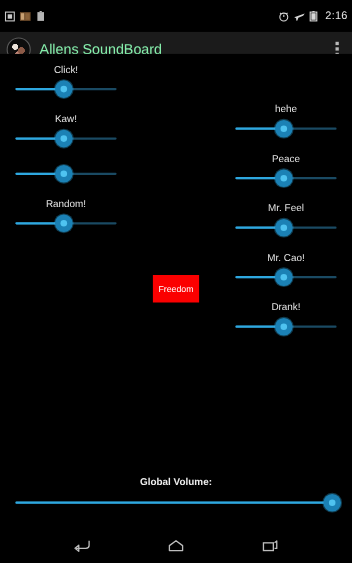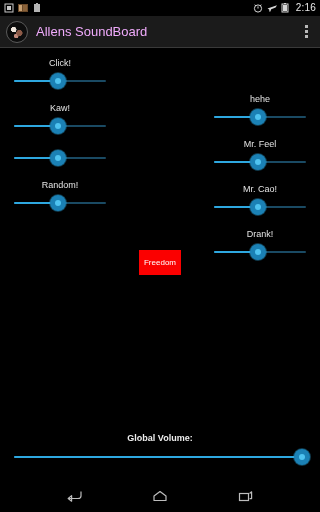--- a/index.html
+++ b/index.html
@@ -11,21 +11,21 @@
     width: 320px;
     height: 512px;
     overflow: hidden;
     font-family: "Liberation Sans", sans-serif;
     color: #ffffff;
     position: relative;
   }
 
   
   .status-bar {
-    height: 16px;
+    height: 29px;
     background: #000000;
     display: flex;
     align-items: center;
     justify-content: space-between;
     padding: 0 4px;
     box-sizing: border-box;
   }
   .status-left, .status-right {
     display: flex;
     align-items: center;
@@ -65,21 +65,21 @@
       radial-gradient(circle at 34% 38%, #efe6dd 0 14%, rgba(239,230,221,0) 16%),
       radial-gradient(circle at 62% 55%, #8c5a47 0 18%, rgba(140,90,71,0) 20%),
       radial-gradient(circle at 46% 70%, #c2897a 0 12%, rgba(194,137,122,0) 14%),
       #0d0d0d;
     border: 1px solid #5a5a5a;
     box-sizing: border-box;
     flex: 0 0 auto;
   }
   .app-title {
     font-size: 13px;
-    color: #f0abfc;
+    color: #86efac;
     margin-left: 8px;
     font-weight: normal;
     white-space: nowrap;
   }
   .overflow-menu {
     position: absolute;
     right: 8px;
     top: 50%;
     transform: translateY(-50%);
     width: 12px;
@@ -347,20 +347,28 @@
 
     <div class="slider-group">
       <div class="slider-label">hehe</div>
       <div class="slider">
         <div class="slider-track"></div>
         <div class="slider-fill" style="width:44px"></div>
         <div class="slider-thumb" style="left:46px"></div>
       </div>
     </div>
 
+    <div class="slider-group">
+      <div class="slider-label">Peace</div>
+      <div class="slider">
+        <div class="slider-track"></div>
+        <div class="slider-fill" style="width:44px"></div>
+        <div class="slider-thumb" style="left:46px"></div>
+      </div>
+    </div>
 
     <div class="slider-group">
       <div class="slider-label">Mr. Feel</div>
       <div class="slider">
         <div class="slider-track"></div>
         <div class="slider-fill" style="width:44px"></div>
         <div class="slider-thumb" style="left:46px"></div>
       </div>
     </div>
 

